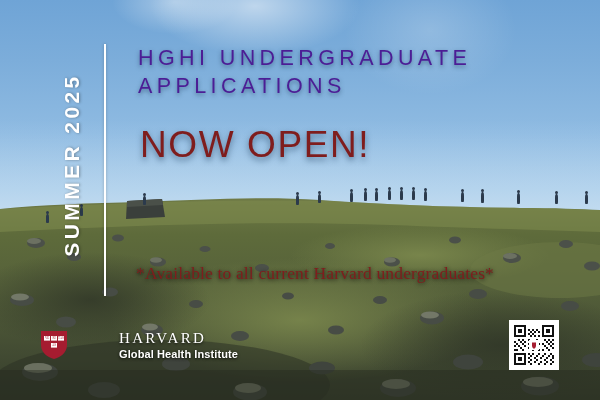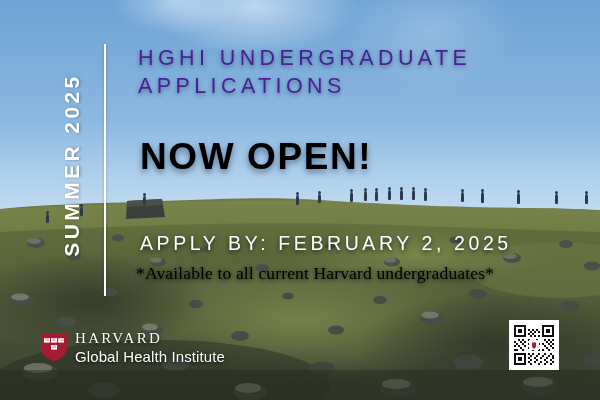--- a/index.html
+++ b/index.html
@@ -96,25 +96,25 @@
     line-height: 28px;
     font-weight: 400;
     letter-spacing: 4.4px;
     color: #4c1d95;
     text-shadow: 0 2px 4px rgba(30,60,90,0.55);
     white-space: nowrap;
   }
   .now-open {
     position: absolute;
     left: 140px;
-    top: 136px;
+    top: 124px;
     font-size: 37px;
-    font-weight: 700;
+    font-weight: 400;
     letter-spacing: 1.6px;
-    color: #000000;
+    color: #7f1d1d;
     text-shadow: 0 3px 6px rgba(30,60,90,0.6);
     white-space: nowrap;
   }
 
   .apply-by {
     position: absolute;
     left: 140px;
     top: 232px;
     font-size: 19.5px;
     font-weight: 400;
@@ -123,52 +123,53 @@
     text-shadow: 0 2px 5px rgba(0,0,0,0.75);
     white-space: nowrap;
   }
   .fine-print {
     position: absolute;
     left: 136px;
     top: 263px;
     font-family: "Liberation Serif", serif;
     font-size: 17.5px;
     letter-spacing: 0.15px;
-    color: #000000;
+    color: #7f1d1d;
     text-shadow: 0 1px 4px rgba(0,0,0,0.85);
     white-space: nowrap;
   }
 
   
   .logo {
     position: absolute;
     left: 40px;
     top: 330px;
     display: flex;
     align-items: center;
     gap: 7px;
   }
   .shield { width: 28px; height: 30px; display: block; }
-  .logo-text { line-height: 1; }
+  .logo-text { line-height: 1; margin-left: 44px; }
   .logo-title {
     font-family: "Liberation Serif", serif;
     font-size: 15px;
     letter-spacing: 2.3px;
     color: #ffffff;
     text-shadow: 0 1px 3px rgba(0,0,0,0.8);
     white-space: nowrap;
   }
   .logo-sub {
     margin-top: 3px;
     font-family: "Liberation Sans", sans-serif;
-    font-size: 15px;
+    font-size: 11px;
     letter-spacing: 0.1px;
     color: #ffffff;
     text-shadow: 0 1px 3px rgba(0,0,0,0.85);
     white-space: nowrap;
+    font-weight: bold;
   }
 
   
   .qr {
     position: absolute;
     left: 509px;
     top: 320px;
     width: 50px;
     height: 50px;
     background: #ffffff;
@@ -318,21 +319,20 @@
 
   <div class="divider"></div>
 
   <div class="headline">
     <div class="headline-line">HGHI UNDERGRADUATE</div>
     <div class="headline-line">APPLICATIONS</div>
   </div>
 
   <div class="now-open">NOW OPEN!</div>
 
-  <div class="apply-by">APPLY BY: FEBRUARY 2, 2025</div>
 
   <div class="fine-print">*Available to all current Harvard undergraduates*</div>
 
   <div class="logo">
     <span>
       <svg class="shield" viewBox="0 0 28 30" xmlns="http://www.w3.org/2000/svg">
         <path d="M1,1 L27,1 L27,15 C27,23 20,27.5 14,29 C8,27.5 1,23 1,15 Z" fill="#a51c30"></path>
         <rect x="4" y="6" width="6" height="4.6" fill="#ffffff"></rect>
         <rect x="11" y="6" width="6" height="4.6" fill="#ffffff"></rect>
         <rect x="18" y="6" width="6" height="4.6" fill="#ffffff"></rect>

